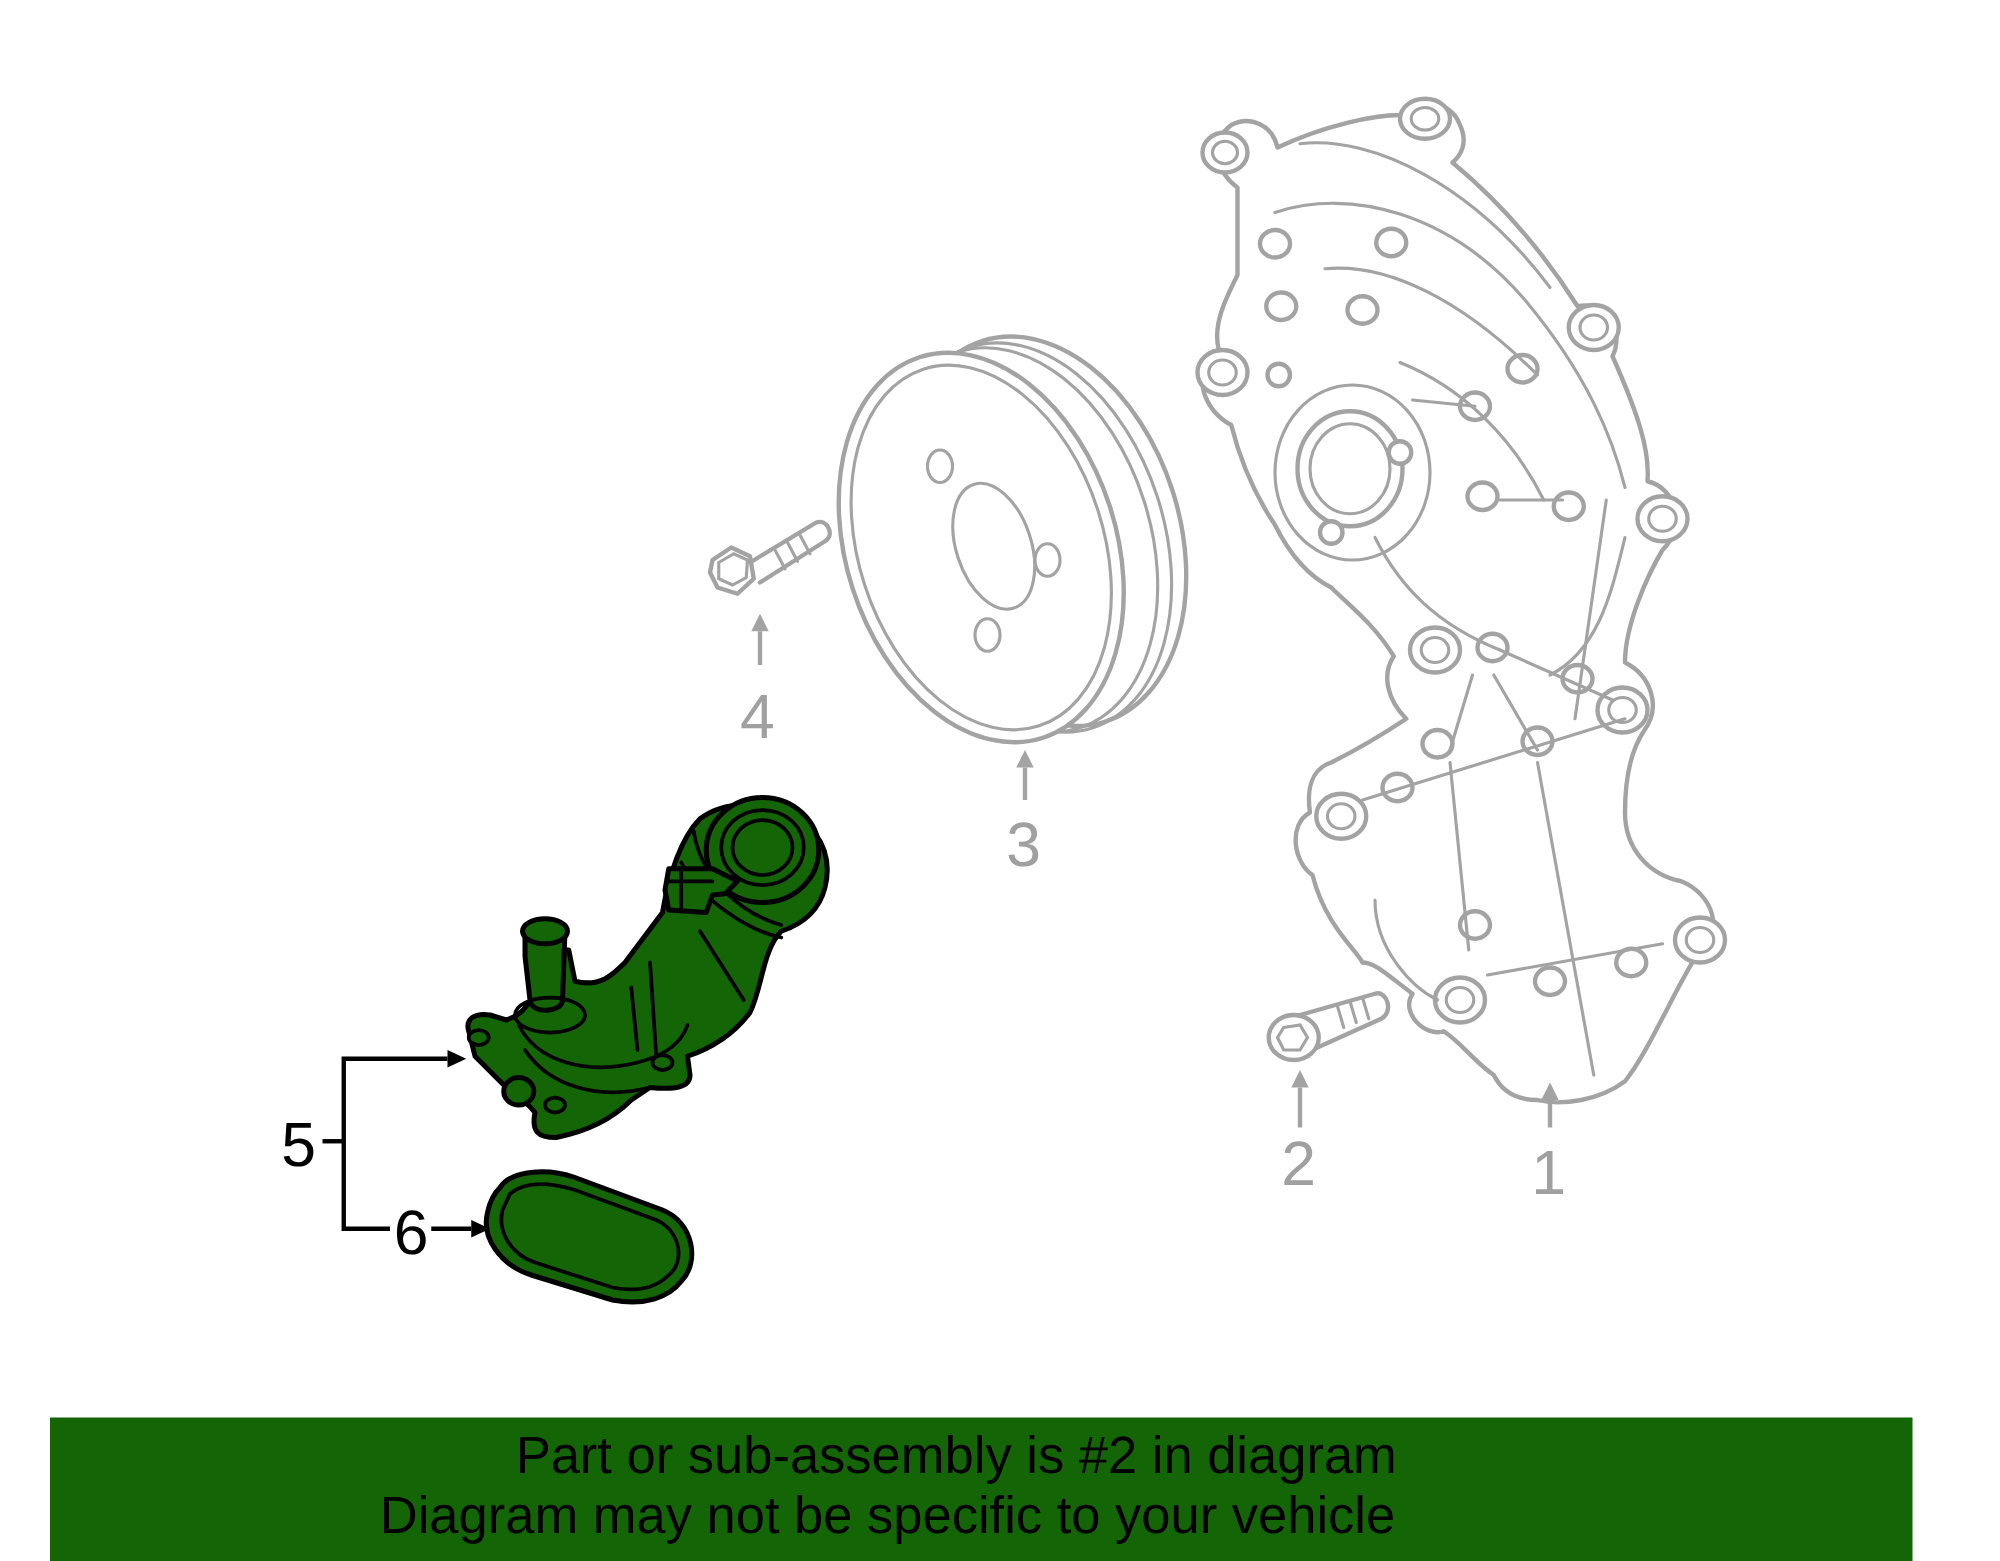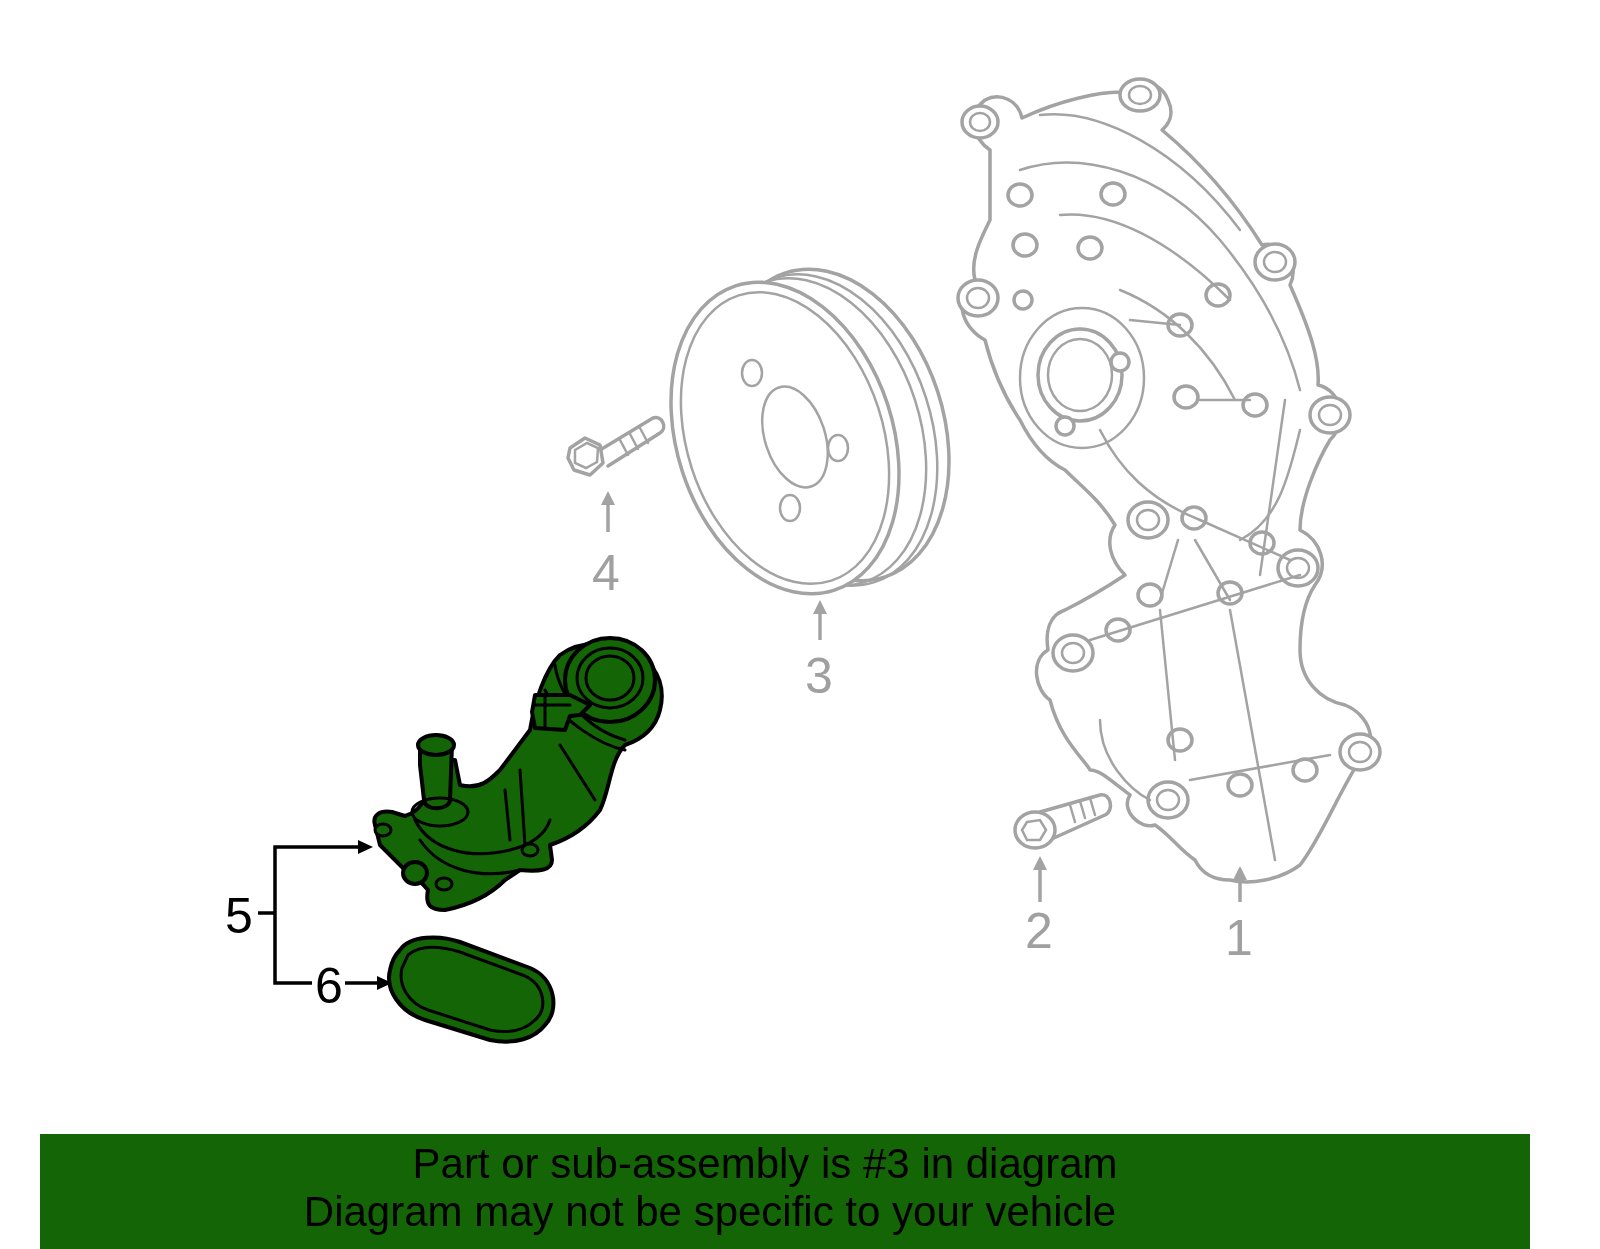--- a/index.html
+++ b/index.html
@@ -176,15 +176,15 @@
     <line x1="258" y1="913" x2="275" y2="913" stroke="#000" stroke-width="3.5"></line>
     <polygon points="358,840 373,847 358,854" fill="#000"></polygon>
     <line x1="345" y1="983" x2="377" y2="983" stroke="#000" stroke-width="3.5"></line>
     <polygon points="377,976 392,983 377,990" fill="#000"></polygon>
     <text class="callout-black" x="225" y="933">5</text>
     <text class="callout-black" x="315" y="1003">6</text>
   </g>
 </svg>
 
 <div class="banner">
-  <span class="line l1">Part or sub-assembly is #3 in diagram</span>
+  <span class="line l1">Part or sub-assembly is #2 in diagram</span>
   <span class="line l2">Diagram may not be specific to your vehicle</span>
 </div>
 
 </body></html>

